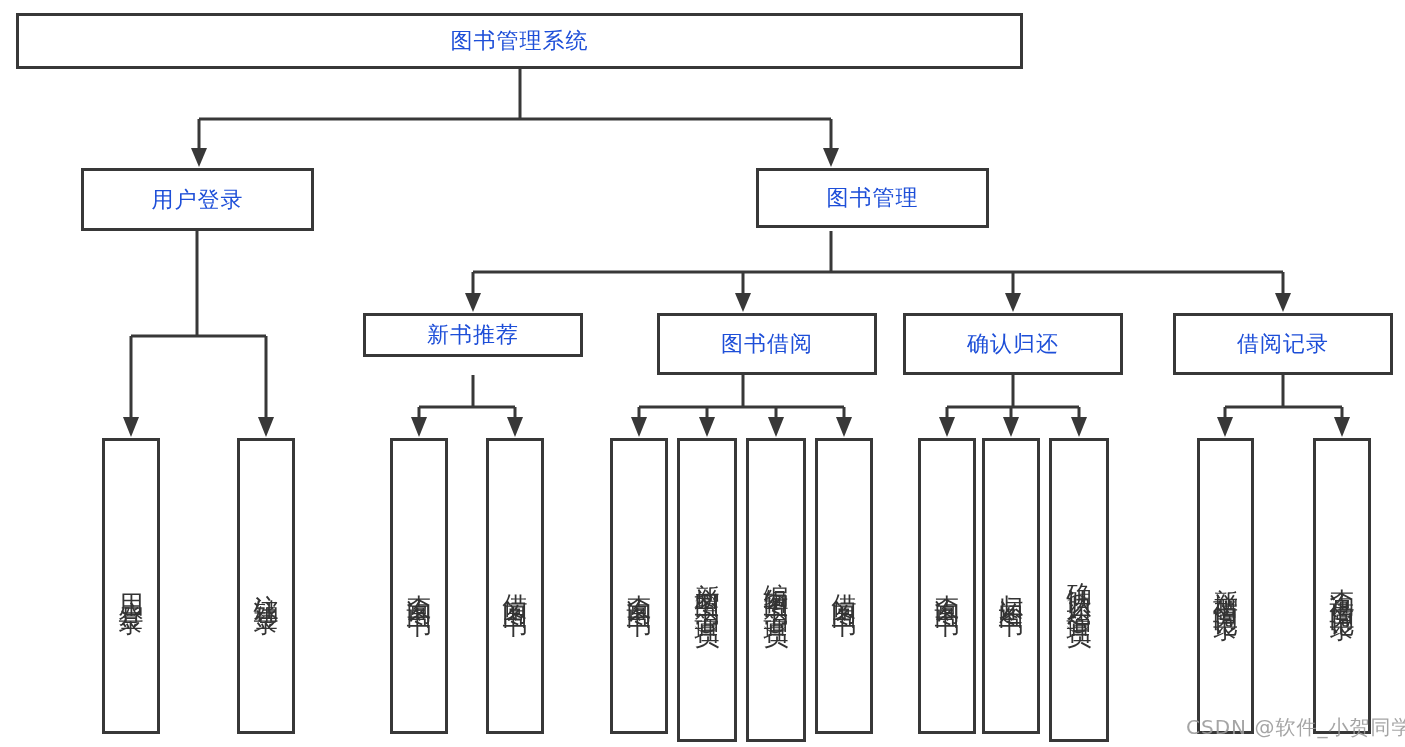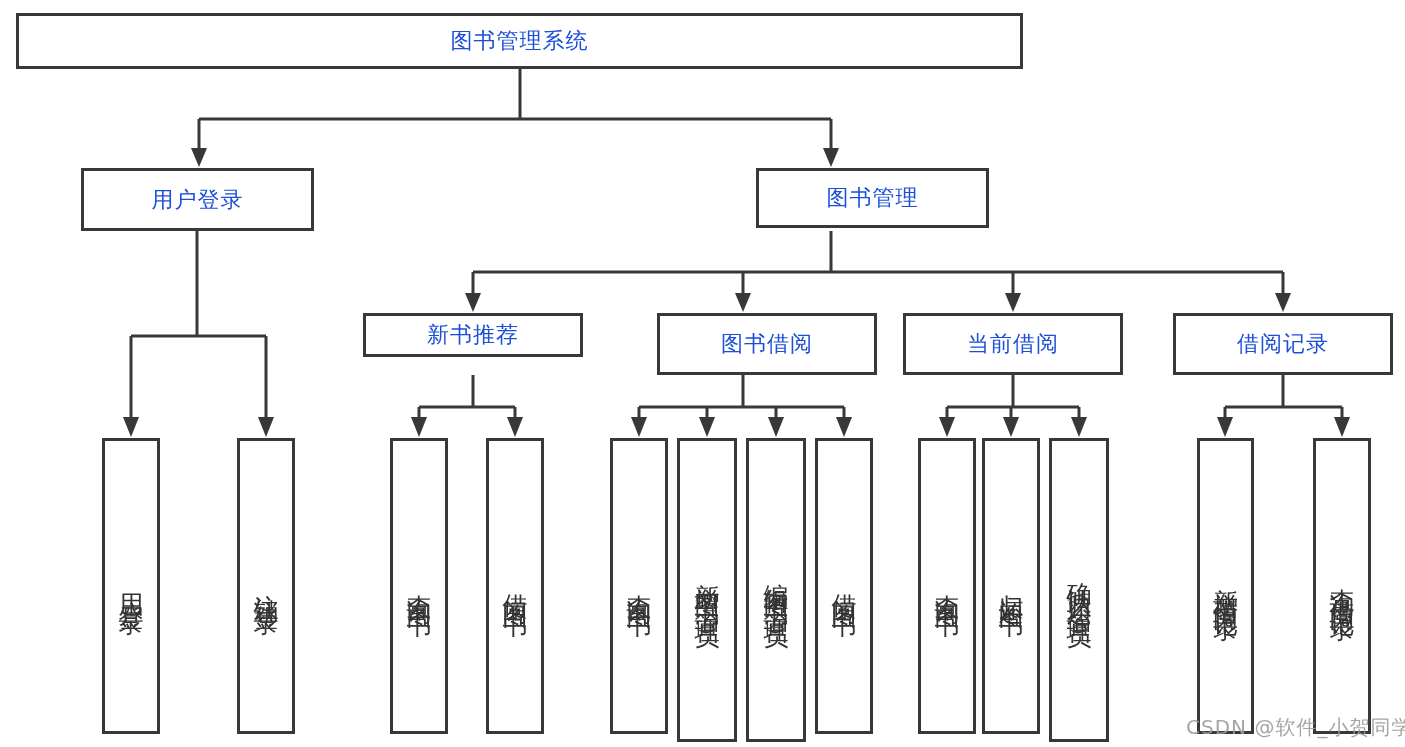--- a/index.html
+++ b/index.html
@@ -148,21 +148,21 @@
     <span class="hlabel">图书管理</span>
   </div>
 
   <div class="node n-newbook">
     <span class="hlabel">新书推荐</span>
   </div>
   <div class="node n-borrow">
     <span class="hlabel">图书借阅</span>
   </div>
   <div class="node n-current">
-    <span class="hlabel">当前借阅</span>
+    <span class="hlabel">确认归还</span>
   </div>
   <div class="node n-records">
     <span class="hlabel">借阅记录</span>
   </div>
 
   <div class="node leaf l-u1">
     <span class="vlabel">用户登录</span>
   </div>
   <div class="node leaf l-u2">
     <span class="vlabel">注销登录</span>

